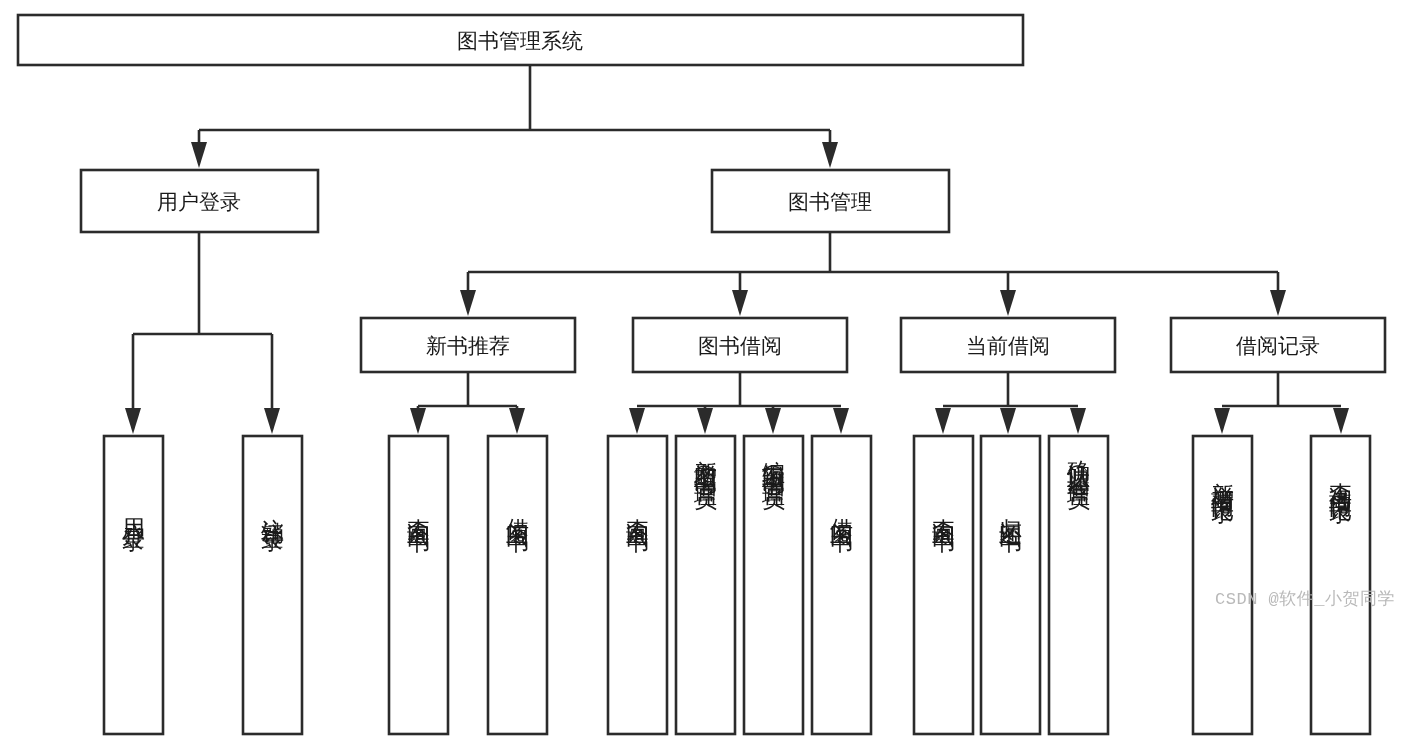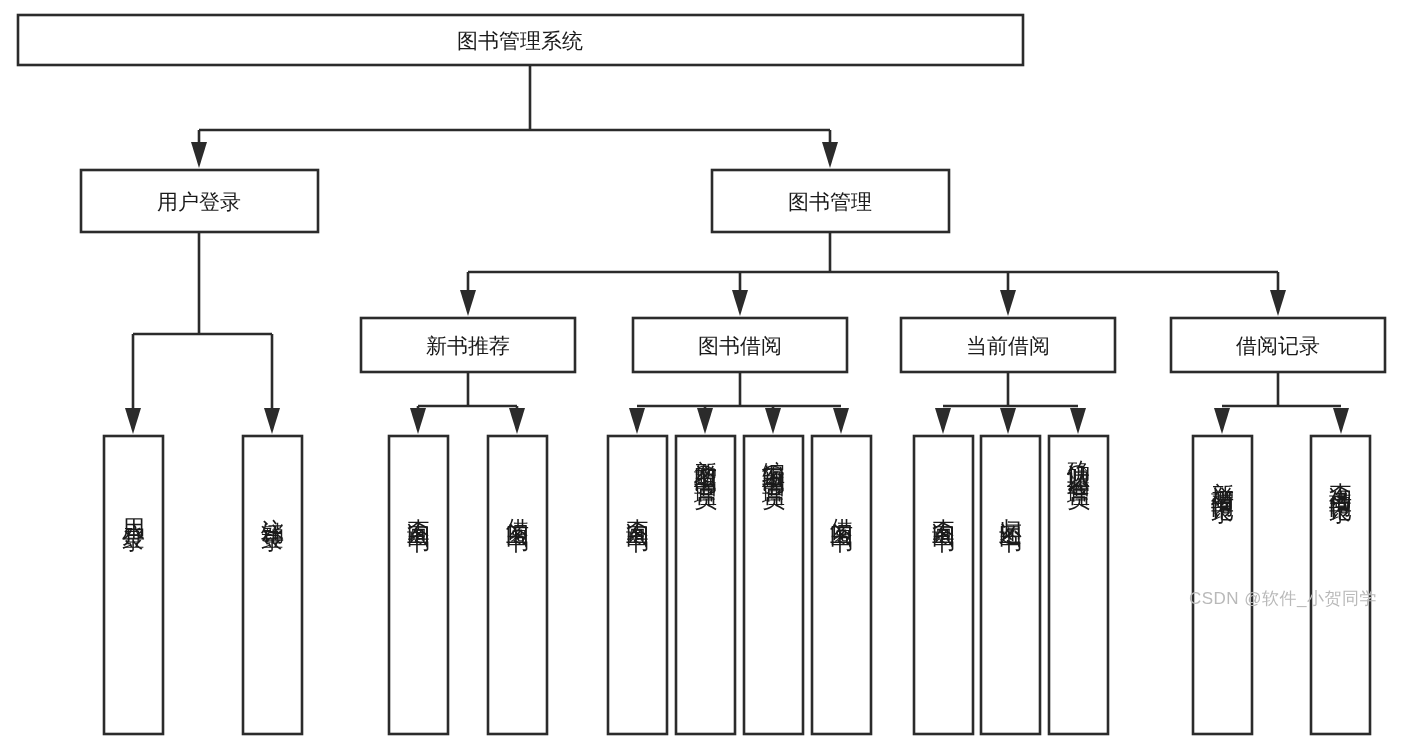--- a/index.html
+++ b/index.html
@@ -71,23 +71,23 @@
     text-orientation: upright;
     font-family: "DejaVu Sans", "Liberation Sans", sans-serif;
     font-size: 23px;
     line-height: 1.08;
     letter-spacing: 4px;
     color: #1a1a1a;
     white-space: nowrap;
   }
   .watermark {
     position: absolute;
-    right: 28px;
+    right: 10px;
     bottom: 6px;
-    font-family: Liberation Sans, sans-serif;
+    font-family: Liberation Mono, monospace;
     font-size: 17px;
     color: #b9b9b9;
     letter-spacing: 0.5px;
     white-space: nowrap;
     pointer-events: none;
   }
 </style>
 </head>
 <body>
 

